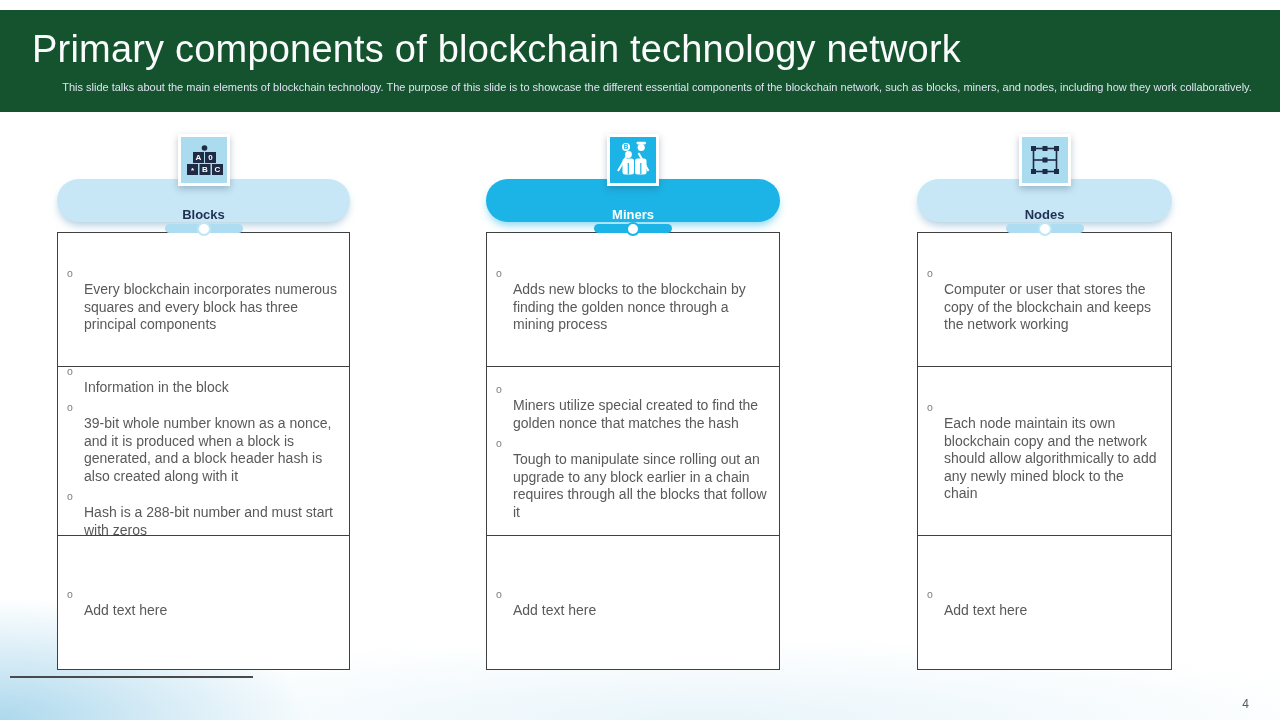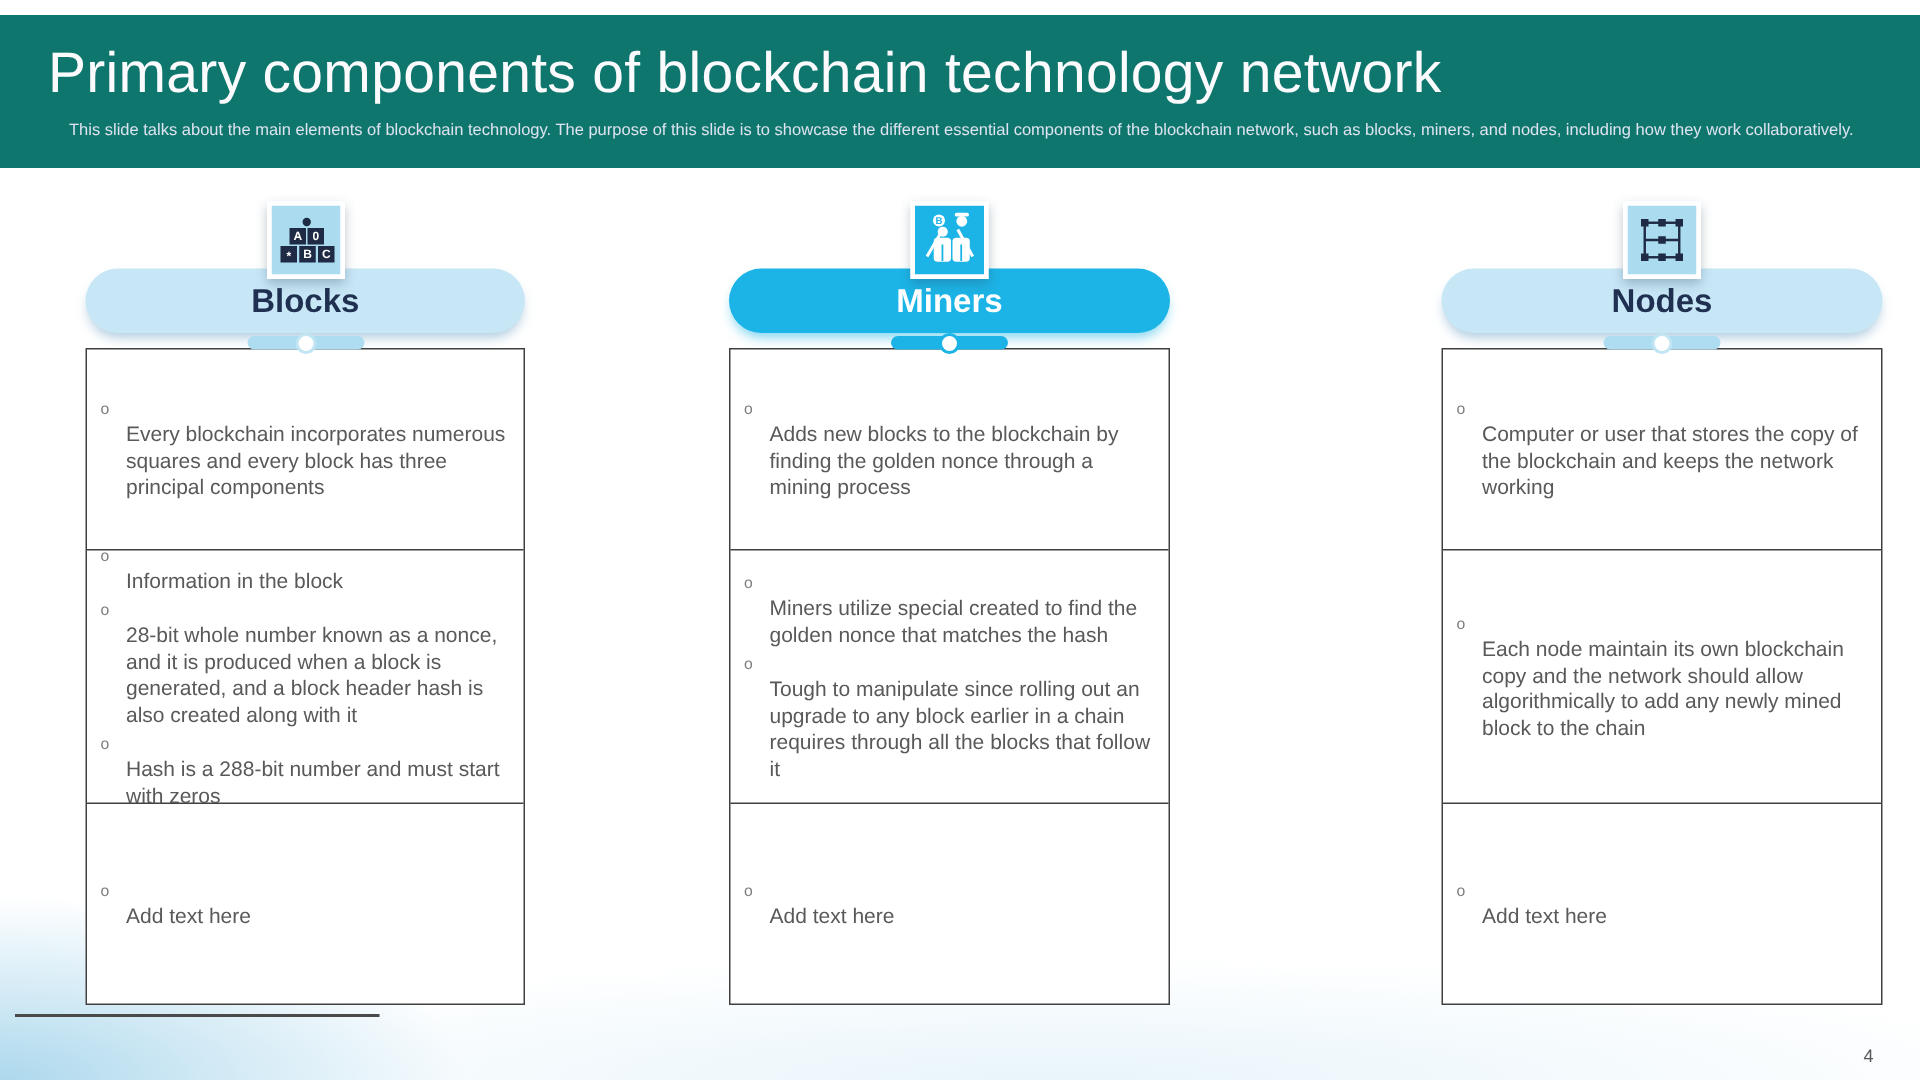--- a/index.html
+++ b/index.html
@@ -5,21 +5,22 @@
   * { margin:0; padding:0; box-sizing:border-box; }
   html,body { background:#e8e8e8; }
   .slide {
     position:relative; width:1280px; height:720px; margin:0 auto;
     background:#ffffff; overflow:hidden;
     font-family:"Liberation Sans", sans-serif;
   }
   
   .header {
     position:absolute; top:10px; left:0; width:1280px; height:102px;
-    background:#0f766e;
+    background:#14532d;
+    text-align:center;
   }
   .title {
     position:absolute; left:32px; top:16px;
     font-size:38px; line-height:46px; font-weight:500; color:#fbfbfd;
     letter-spacing:0.2px; white-space:nowrap;
   }
   .subtitle {
     position:absolute; left:46px; top:71px; width:1222px;
     font-size:11px; line-height:13px; color:#dde3f0; font-weight:400;
   }
@@ -27,34 +28,34 @@
   .body {
     position:absolute; top:112px; left:0; width:1280px; height:608px;
     background:
       radial-gradient(ellipse 430px 170px at 0% 100%, rgba(168,214,236,0.95), rgba(168,214,236,0) 72%),
       radial-gradient(ellipse 900px 110px at 55% 100%, rgba(205,232,245,0.45), rgba(205,232,245,0) 75%),
       #ffffff;
   }
   .column { position:absolute; top:0; height:608px; }
   .col-blocks { left:57px;  width:293px; }
   .col-miners { left:486px; width:294px; }
-  .col-nodes  { left:961px; width:294px; }
+  .col-nodes  { left:917px; width:255px; }
 
   .icon-frame {
     position:absolute; top:22px; left:50%; transform:translateX(-50%);
     border:3px solid #ffffff; background:#ffffff; z-index:5;
     box-shadow:0 3px 7px rgba(40,70,100,0.30);
   }
   .icon-frame svg { display:block; }
 
   .pill {
     position:absolute; top:67px; left:0; right:0; height:43px;
     border-radius:21.5px; z-index:3;
-    display:flex; align-items:center; justify-content:center;
-    font-size:22px; font-weight:bold;
+    display:flex; align-items:flex-end; justify-content:center;
+    font-size:13px; font-weight:bold;
   }
   .pill.light { background:#c8e7f6; color:#1f3050; box-shadow:0 5px 8px -2px rgba(110,160,195,0.55); }
   .pill.cyan  { background:#1cb4e6; color:#ffffff; box-shadow:0 5px 8px -2px rgba(28,180,230,0.55); }
 
   .connector-bar {
     position:absolute; top:112px; left:50%; transform:translateX(-50%);
     width:78px; height:9px; border-radius:5px; z-index:4;
   }
   .connector-bar.light { background:#aedcf0; }
   .connector-bar.cyan  { background:#1cb4e6; }
@@ -139,21 +140,21 @@
             <span class="bullet-text">Every blockchain incorporates numerous squares and every block has three principal components</span>
           </div>
         </div>
         <div class="row row-2">
           <div class="bullet">
             <span class="marker">o</span>
             <span class="bullet-text">Information in the block</span>
           </div>
           <div class="bullet">
             <span class="marker">o</span>
-            <span class="bullet-text">28-bit whole number known as a nonce, and it is produced when a block is generated, and a block header hash is also created along with it</span>
+            <span class="bullet-text">39-bit whole number known as a nonce, and it is produced when a block is generated, and a block header hash is also created along with it</span>
           </div>
           <div class="bullet">
             <span class="marker">o</span>
             <span class="bullet-text">Hash is a 288-bit number and must start with zeros</span>
           </div>
         </div>
         <div class="row row-3">
           <div class="bullet">
             <span class="marker">o</span>
             <span class="bullet-text">Add text here</span>

